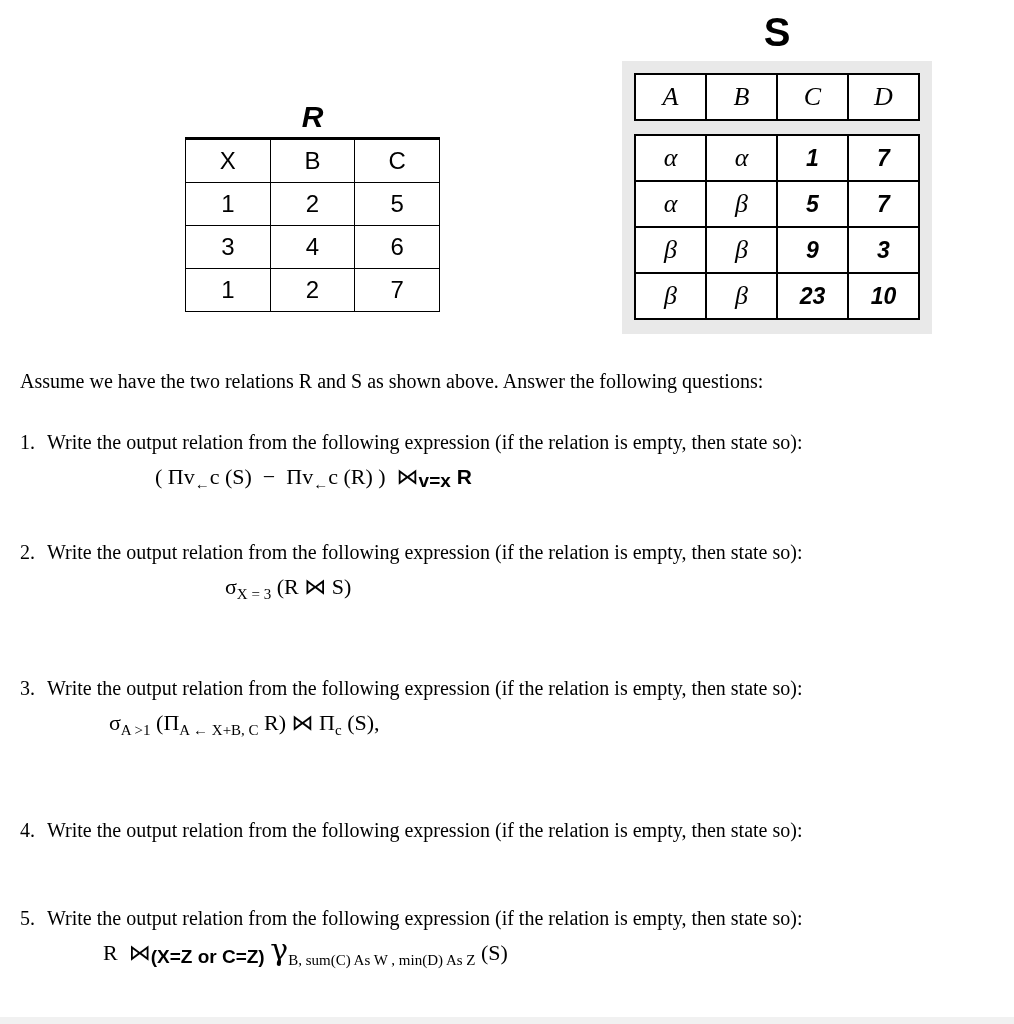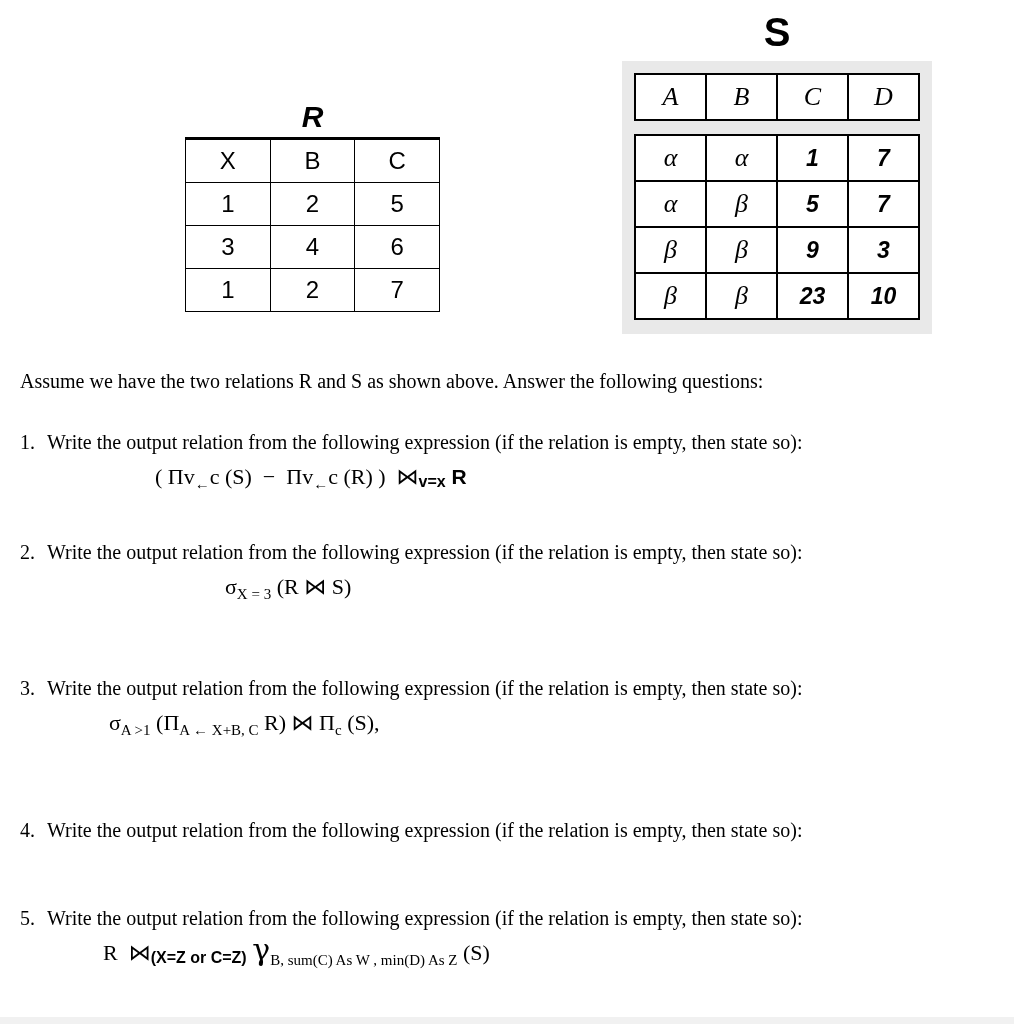--- a/index.html
+++ b/index.html
@@ -66,21 +66,21 @@
     font-family: "Liberation Serif", "DejaVu Sans", serif;
   }
   .expr-0 { margin-left: 135px; }
   .expr-1 { margin-left: 205px; }
   .expr-2 { margin-left: 89px; }
   .expr-3 { margin-left: 210px; }
   .expr-4 { margin-left: 83px; }
   .seg-n { }
   .seg-sub { font-size: 15px; vertical-align: -5px; }
   .seg-bsub {
-    font-size: 16px; vertical-align: -3px;
+    font-size: 19px; vertical-align: -3px;
     font-family: "Liberation Sans", sans-serif; font-weight: bold;
   }
   .seg-bsans { font-family: "Liberation Sans", sans-serif; font-weight: bold; font-size: 21px; }
   .seg-gamma { font-size: 30px; font-family: "DejaVu Serif", serif; line-height: 0; }
 
   .bottom-edge { position: absolute; left: 0; bottom: 0; width: 100%; height: 7px; background: #f1f1f1; }
 </style>
 </head>
 <body>
 

